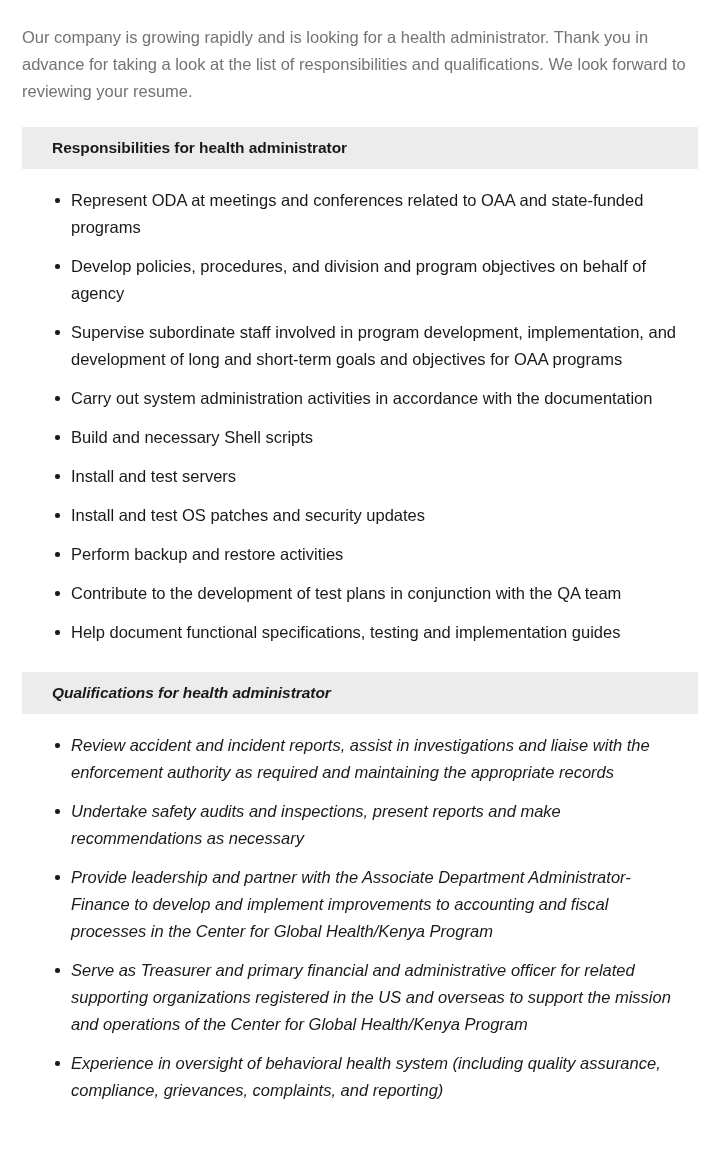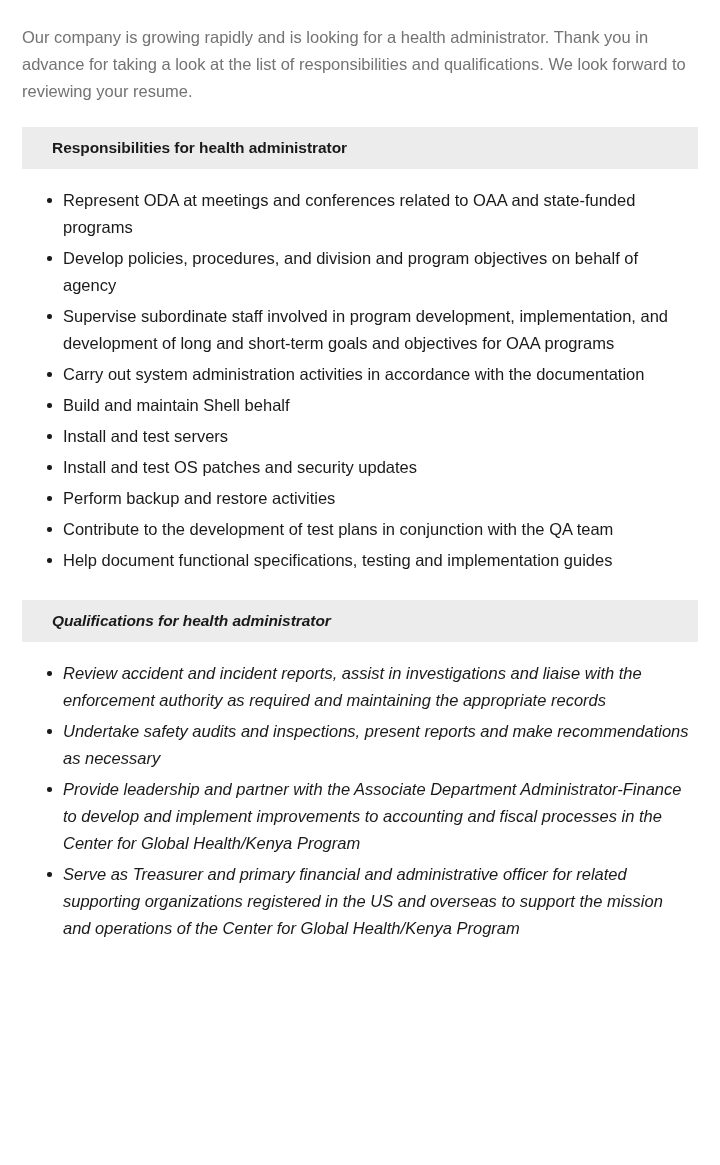--- a/index.html
+++ b/index.html
@@ -54,21 +54,21 @@
   ul.bullets {
     list-style: none;
     margin: 18px 0 0 0;
     padding: 0;
   }
   ul.bullets li {
     position: relative;
     font-size: 16.5px;
     line-height: 27px;
     padding-left: 37px;
-    margin: 4px;
+    margin: 12px;
     color: #1a1a1a;
   }
   ul.bullets li::before {
     content: "";
     position: absolute;
     left: 21px;
     top: 11px;
     width: 4.5px;
     height: 4.5px;
     border-radius: 50%;
@@ -87,32 +87,33 @@
 
   <p class="intro">Our company is growing rapidly and is looking for a health administrator. Thank you in advance for taking a look at the list of responsibilities and qualifications. We look forward to reviewing your resume.</p>
 
   <section class="section section-responsibilities">
     <div class="section-header">Responsibilities for health administrator</div>
     <ul class="bullets">
         <li>Represent ODA at meetings and conferences related to OAA and state-funded programs</li>
         <li>Develop policies, procedures, and division and program objectives on behalf of agency</li>
         <li>Supervise subordinate staff involved in program development, implementation, and development of long and short-term goals and objectives for OAA programs</li>
         <li>Carry out system administration activities in accordance with the documentation</li>
-        <li>Build and maintain Shell behalf</li>
+        <li>Build and necessary Shell scripts</li>
         <li>Install and test servers</li>
         <li>Install and test OS patches and security updates</li>
         <li>Perform backup and restore activities</li>
         <li>Contribute to the development of test plans in conjunction with the QA team</li>
         <li>Help document functional specifications, testing and implementation guides</li>
       </ul>
   </section>
 
   <section class="section section-qualifications">
     <div class="section-header">Qualifications for health administrator</div>
     <ul class="bullets">
         <li>Review accident and incident reports, assist in investigations and liaise with the enforcement authority as required and maintaining the appropriate records</li>
         <li>Undertake safety audits and inspections, present reports and make recommendations as necessary</li>
         <li>Provide leadership and partner with the Associate Department Administrator-Finance to develop and implement improvements to accounting and fiscal processes in the Center for Global Health/Kenya Program</li>
         <li>Serve as Treasurer and primary financial and administrative officer for related supporting organizations registered in the US and overseas to support the mission and operations of the Center for Global Health/Kenya Program</li>
+        <li>Experience in oversight of behavioral health system (including quality assurance, compliance, grievances, complaints, and reporting)</li>
       </ul>
   </section>
 
 </div>
 
 </body></html>

